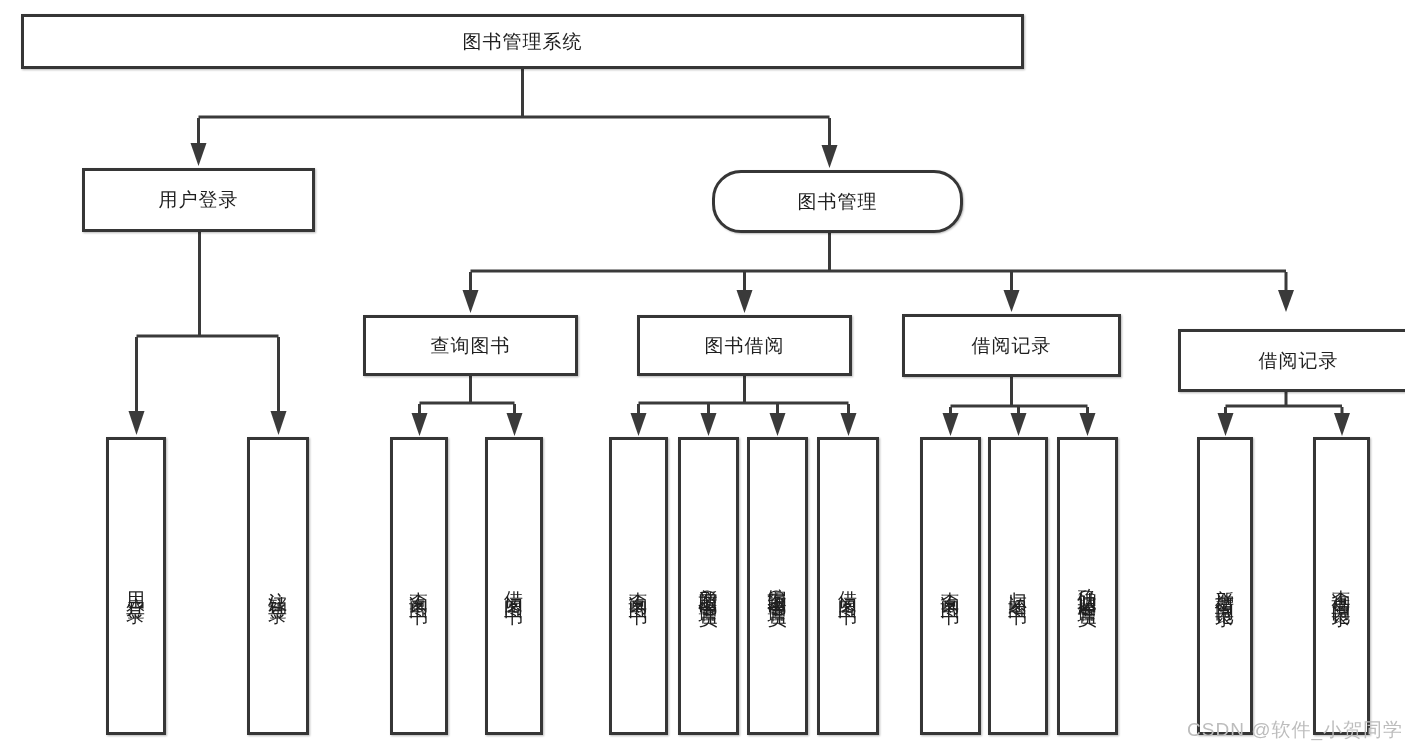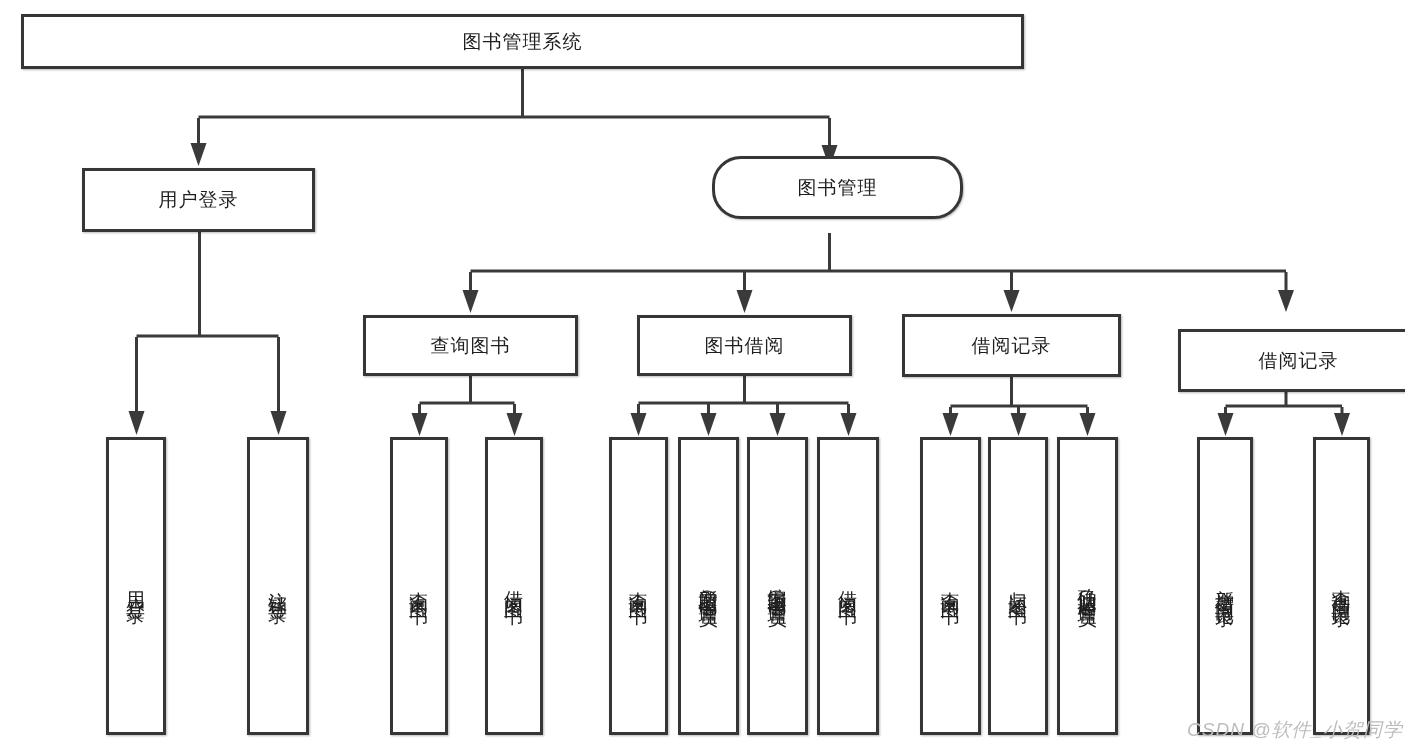--- a/index.html
+++ b/index.html
@@ -45,21 +45,20 @@
     text-align: center;
   }
   .watermark {
     position: absolute;
     right: 2px;
     bottom: 4px;
     font-size: 19px;
     color: #bdbdbd;
     letter-spacing: 1px;
     white-space: nowrap;
-    font-style: italic;
   }
 </style>
 </head>
 <body>
 
 <div class="canvas">
 
   <svg class="connectors" viewBox="0 0 1405 747" xmlns="http://www.w3.org/2000/svg">
     <g stroke="#3a3a3a" stroke-width="3" fill="none">
 
@@ -103,21 +102,21 @@
       <polygon points="1079.5,413 1095.5,413 1087.5,436"></polygon>
 
       <polygon points="1217.5,413 1233.5,413 1225.5,436"></polygon>
       <polygon points="1334,413 1350,413 1342,436"></polygon>
     </g>
   </svg>
 
   <div class="node node-h" style="left:21px; top:14px; width:1003px; height:55px;">图书管理系统</div>
 
   <div class="node node-h" style="left:82px; top:168px; width:233px; height:64px;">用户登录</div>
-  <div class="node node-h" style="left:712px; top:156px; width:251px; height:63px;border-radius:29px;">图书管理</div>
+  <div class="node node-h" style="left:712px; top:170px; width:251px; height:63px;border-radius:29px;">图书管理</div>
 
   <div class="node node-h" style="left:363px; top:315px; width:215px; height:61px;">查询图书</div>
   <div class="node node-h" style="left:637px; top:315px; width:215px; height:61px;">图书借阅</div>
   <div class="node node-h" style="left:902px; top:314px; width:219px; height:63px;">借阅记录</div>
   <div class="node node-h" style="left:1178px; top:329px; width:241px; height:63px;">借阅记录</div>
 
   <div class="node node-v" style="left:106px; top:437px; width:60px; height:298px;">用户登录</div>
   <div class="node node-v" style="left:247px; top:437px; width:62px; height:298px;">注销登录</div>
 
   <div class="node node-v" style="left:390px; top:437px; width:58px; height:298px;">查询图书</div>

